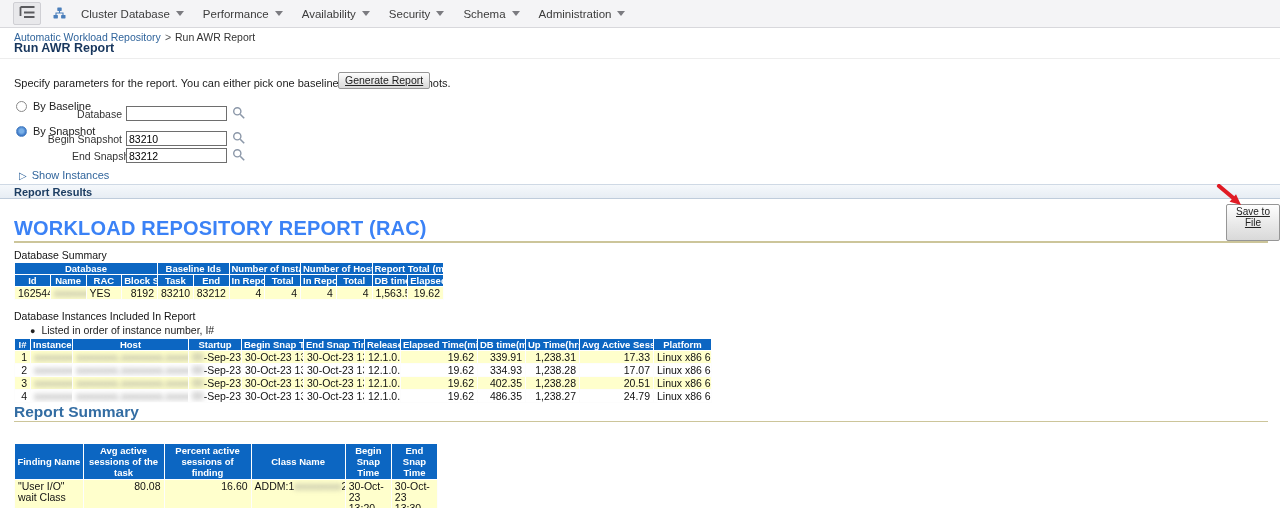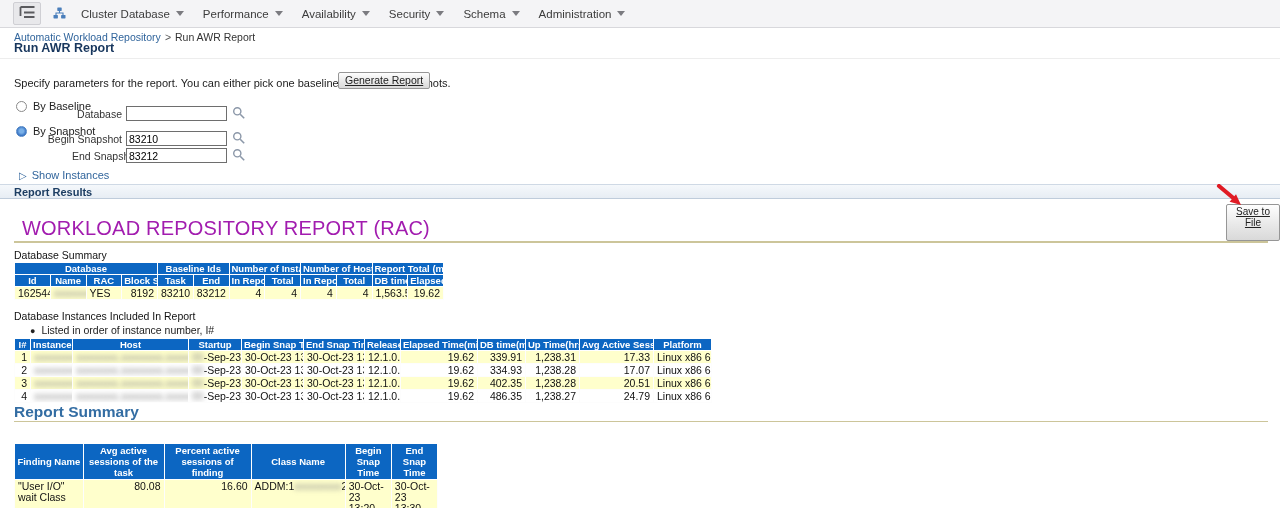--- a/index.html
+++ b/index.html
@@ -44,21 +44,21 @@
   #show-instances .tri { font-size:10px; margin-right:5px; color:#31659c; }
 
   
   #rr-band { top:184px; left:0; width:1280px; height:15px;
     background:linear-gradient(#f5f8fb,#e7edf4); border-top:1px solid #cfd9e5; border-bottom:1px solid #bfccdb; }
   #rr-band span { position:absolute; left:14px; top:1px; font-size:11px; font-weight:bold; color:#1d3e63; }
   #save-btn { top:204px; left:1226px; padding:1px 4px 12px 4px; font-size:10px; }
   #red-arrow { top:184px; left:1216px; }
 
   
-  #wr-title { top:217px; left:14px; font-size:20px; font-weight:normal; color:#a21caf; letter-spacing:0.2px;margin-left:8px; }
+  #wr-title { top:217px; left:14px; font-size:20px; font-weight:bold; color:#3b82f6; letter-spacing:0.2px; }
   .tanline { left:14px; width:1254px; height:2px; background:#ccc59a; }
   #tan1 { top:241px; }
   #db-sum-label { top:249px; left:14px; font-size:10.5px; color:#111; }
   #inst-label { top:310px; left:14px; font-size:10.5px; color:#111; }
   #bullet-row { top:324px; left:30px; font-size:10.5px; color:#222; }
   #bullet-row .dot { font-size:9px; margin-right:6px; }
   #rs-title { top:403px; left:14px; font-size:15.5px; font-weight:bold; color:#336da3; }
   #tan2 { top:421px; height:1px; }
   #addm-sub { top:429px; left:14px; font-size:10.5px; color:#111; }
 

